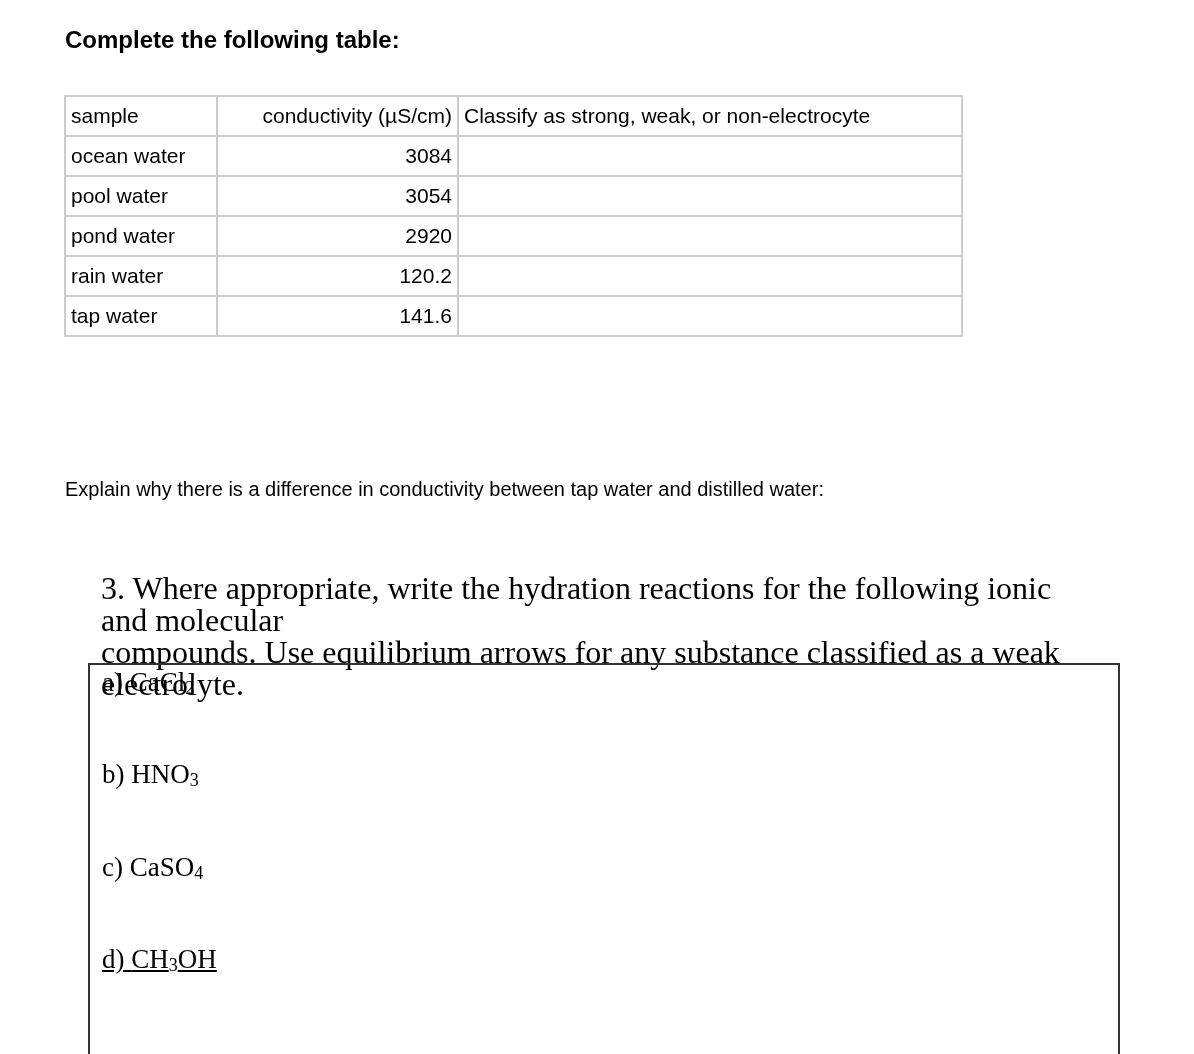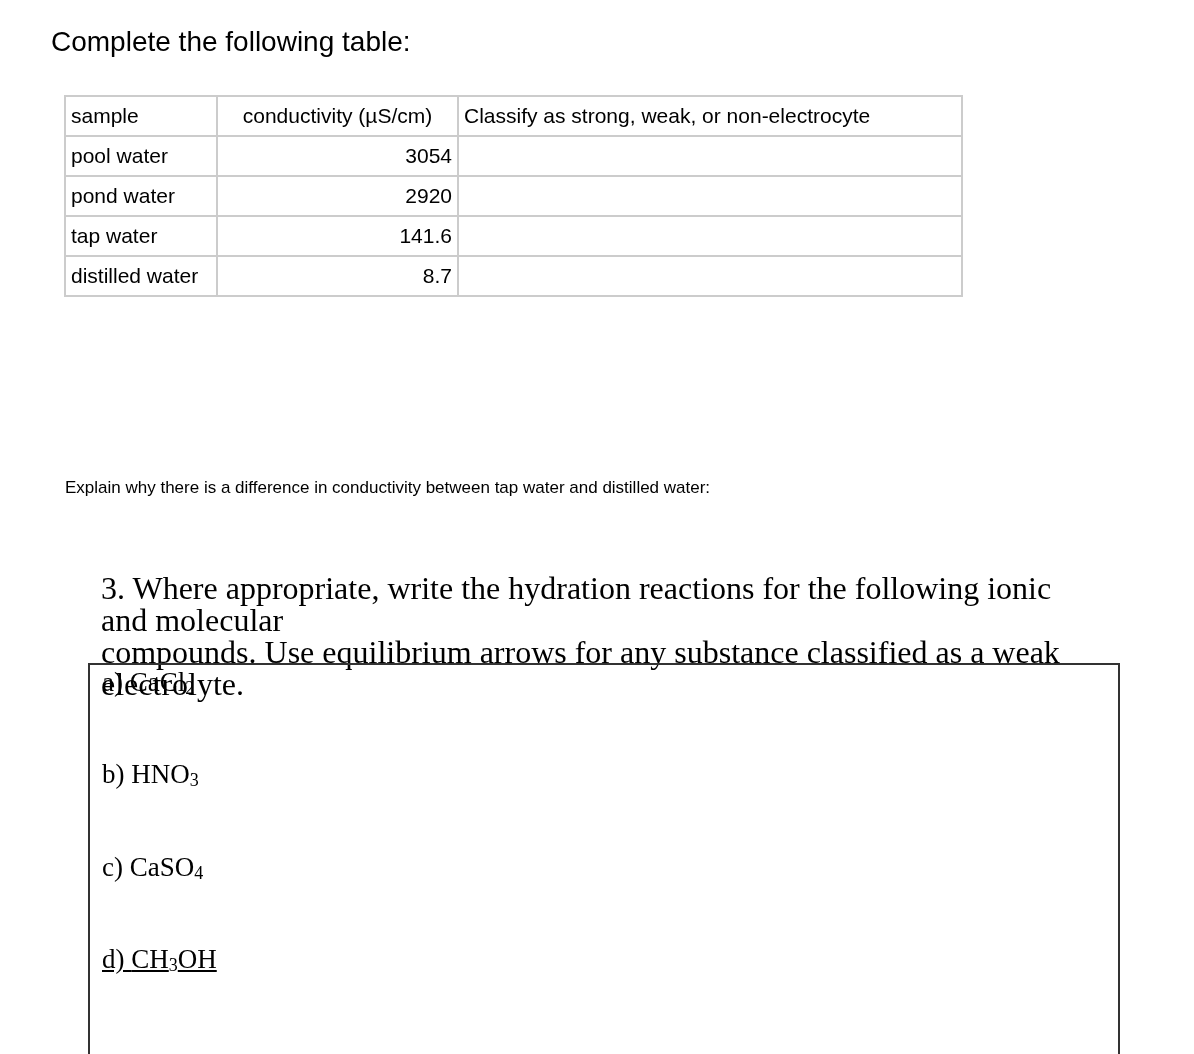--- a/index.html
+++ b/index.html
@@ -1,35 +1,35 @@
 <!DOCTYPE html>
 <html><head>
 <meta charset="utf-8">
 <style>
   html, body { margin: 0; padding: 0; background: #ffffff; }
   body { width: 1194px; height: 1054px; position: relative; overflow: hidden; color: #000; }
   .sans { font-family: "Liberation Sans", sans-serif; }
   .serif { font-family: "Liberation Serif", serif; }
 
-  .heading { position: absolute; left: 51px; top: 26px; font-size: 28px; }
+  .heading { position: absolute; left: 65px; top: 26px; font-size: 24px; font-weight: bold; }
 
   table.data {
     position: absolute; left: 64px; top: 95px;
     border-collapse: collapse; font-size: 21px;
   }
   table.data td {
     border: 2px solid #cccccc; height: 40px; padding: 0 5px; white-space: nowrap;
     box-sizing: border-box;
   }
   table.data td.c1 { width: 152px; }
   table.data td.c2 { width: 241px; text-align: right; }
-  table.data td.c2.hdr { text-align: center; margin-top: 31px; }
+  table.data td.c2.hdr { text-align: right; margin-top: 31px; }
   table.data td.c3 { width: 504px; }
 
-  .explain { position: absolute; left: 65px; top: 478px; font-size: 17px; }
+  .explain { position: absolute; left: 65px; top: 478px; font-size: 20px; }
 
   .question { position: absolute; left: 101px; top: 572px; font-size: 32px; line-height: 32px; width: 1000px; }
 
   .answer-box {
     position: absolute; left: 88px; top: 663px; width: 1032px; height: 414px;
     border: 2px solid #333; box-sizing: border-box;
   }
   .item { position: absolute; left: 12px; font-size: 27px; }
   .item sub { font-size: 18px; vertical-align: -3px; line-height: 0; }
 </style>
@@ -39,37 +39,42 @@
 <div class="heading sans">Complete the following table:</div>
 
 <table class="data sans">
   <tbody>
       <tr>
     <td class="c1">sample</td>
     <td class="c2 hdr">conductivity (µS/cm)</td>
     <td class="c3">Classify as strong, weak, or non-electrocyte</td>
   </tr>
   <tr>
+    <td class="c1">ocean water</td>
+    <td class="c2">3084</td>
+    <td class="c3"></td>
+  </tr>
+  <tr>
     <td class="c1">pool water</td>
     <td class="c2">3054</td>
     <td class="c3"></td>
   </tr>
   <tr>
     <td class="c1">pond water</td>
     <td class="c2">2920</td>
     <td class="c3"></td>
   </tr>
   <tr>
-    <td class="c1">tap water</td>
-    <td class="c2">141.6</td>
+    <td class="c1">rain water</td>
+    <td class="c2">120.2</td>
     <td class="c3"></td>
   </tr>
   <tr>
-    <td class="c1">distilled water</td>
-    <td class="c2">8.7</td>
+    <td class="c1">tap water</td>
+    <td class="c2">141.6</td>
     <td class="c3"></td>
   </tr>
 </tbody>
   </table>
 
 <div class="explain sans">Explain why there is a difference in conductivity between tap water and distilled water:</div>
 
 <div class="question serif">
   <div>3. Where appropriate, write the hydration reactions for the following ionic and molecular</div>
   <div>compounds. Use equilibrium arrows for any substance classified as a weak electrolyte.</div>

